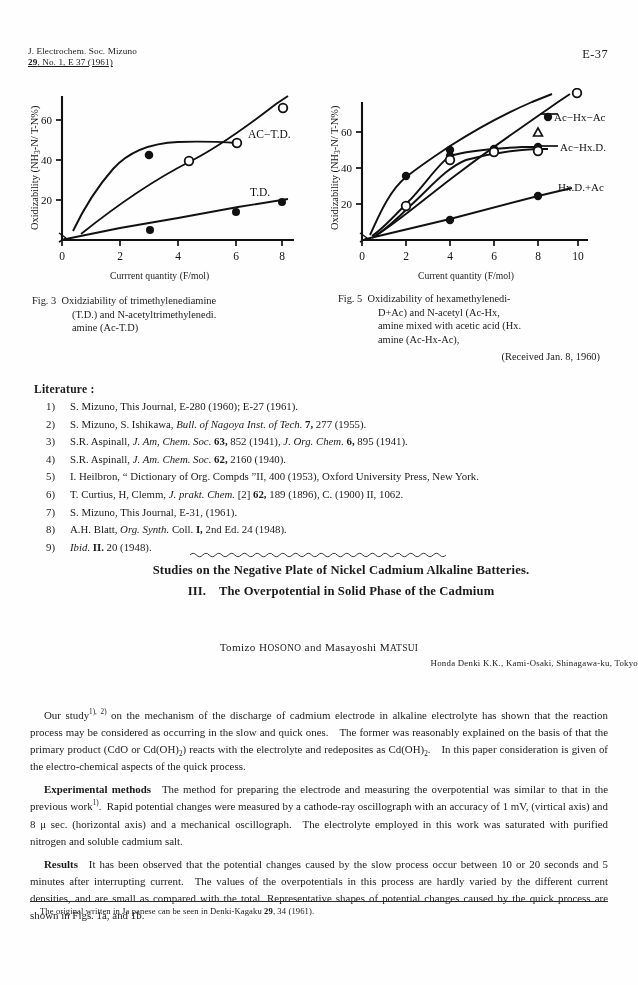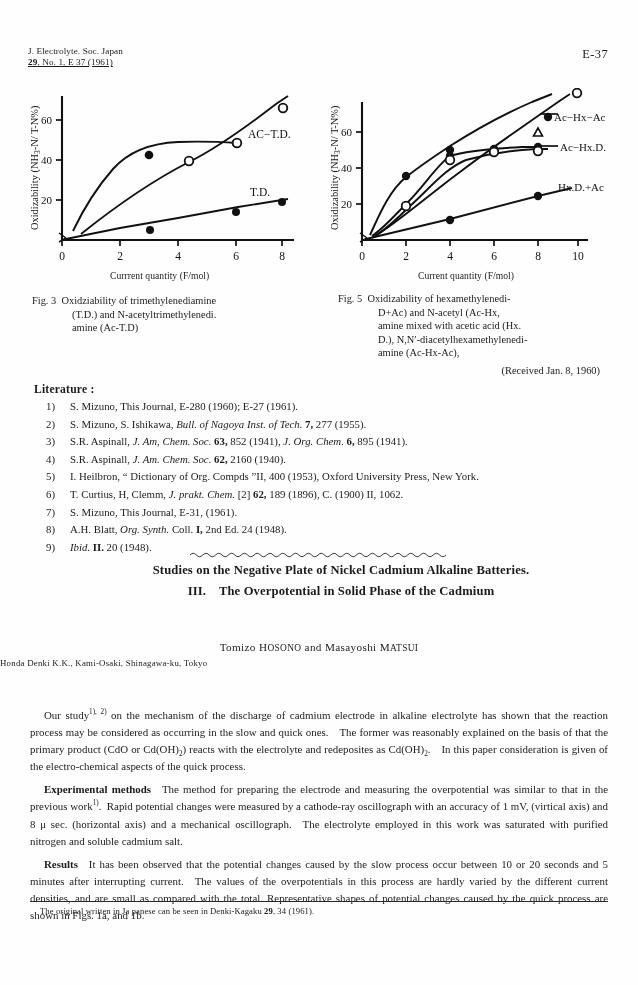--- a/index.html
+++ b/index.html
@@ -145,21 +145,21 @@
     text-align: center;
     font-size: 11.2px;
     letter-spacing: .35px;
   }
   .sc { font-size: 9.4px; }
   .affil {
     position: absolute;
     left: 0;
     top: 658px;
     width: 638px;
-    text-align: left;
+    text-align: right;
     font-size: 8.8px;
     letter-spacing: .25px;
   }
 
   
   .body {
     position: absolute;
     left: 30px;
     top: 707px;
     width: 578px;
@@ -192,21 +192,21 @@
     font-size: 8.6px;
     letter-spacing: .1px;
   }
 </style>
 </head>
 <body>
 
 <div class="page">
 
   <div class="runhead">
-    <div>J. Electrolyte. Soc. Japan</div>
+    <div>J. Electrochem. Soc. Mizuno</div>
     <div class="l2"><span class="vol">29</span><span>, No. 1, E 37 (1961)</span></div>
   </div>
   <div class="folio">E-37</div>
 
   <div class="figrow">
 
     <div class="figbox fig3">
       <svg width="296" height="180" viewBox="0 0 296 180">
 
         <line x1="36" y1="8" x2="36" y2="152" stroke="#111" stroke-width="2.1"></line>
@@ -321,21 +321,20 @@
   <div class="caption cap3">
     <span class="cap-first"><span class="cap-lbl">Fig. 3</span> <span>Oxidziability of trimethylenediamine</span></span>
     <span class="cap-hang">(T.D.)  and N-acetyltrimethylenedi.</span>
     <span class="cap-hang">amine (Ac-T.D)</span>
   </div>
 
   <div class="caption cap4">
     <span class="cap-first"><span class="cap-lbl">Fig. 5</span> <span>Oxidizability of hexamethylenedi-</span></span>
     <span class="cap-hang">D+Ac) and N-acetyl (Ac-Hx,</span>
     <span class="cap-hang">amine mixed with acetic acid (Hx.</span>
-    <span class="cap-hang">D.), N,N′-diacetylhexamethylenedi-</span>
     <span class="cap-hang">amine (Ac-Hx-Ac),</span>
     <span class="received">(Received Jan. 8, 1960)</span>
   </div>
 
   <div class="lit-head">Literature :</div>
   <div class="reflist">
       <span class="refitem"><span class="refnum">1)</span><span>S. Mizuno, This Journal, E-280  (1960); E-27 (1961).</span></span>
       <span class="refitem"><span class="refnum">2)</span><span>S. Mizuno, S. Ishikawa, <i>Bull. of Nagoya Inst. of Tech.</i> <b>7,</b> 277 (1955).</span></span>
       <span class="refitem"><span class="refnum">3)</span><span>S.R. Aspinall, <i>J. Am, Chem. Soc.</i> <b>63,</b> 852 (1941), <i>J. Org. Chem.</i> <b>6,</b> 895 (1941).</span></span>
       <span class="refitem"><span class="refnum">4)</span><span>S.R. Aspinall, <i>J. Am. Chem. Soc.</i> <b>62,</b> 2160 (1940).</span></span>

